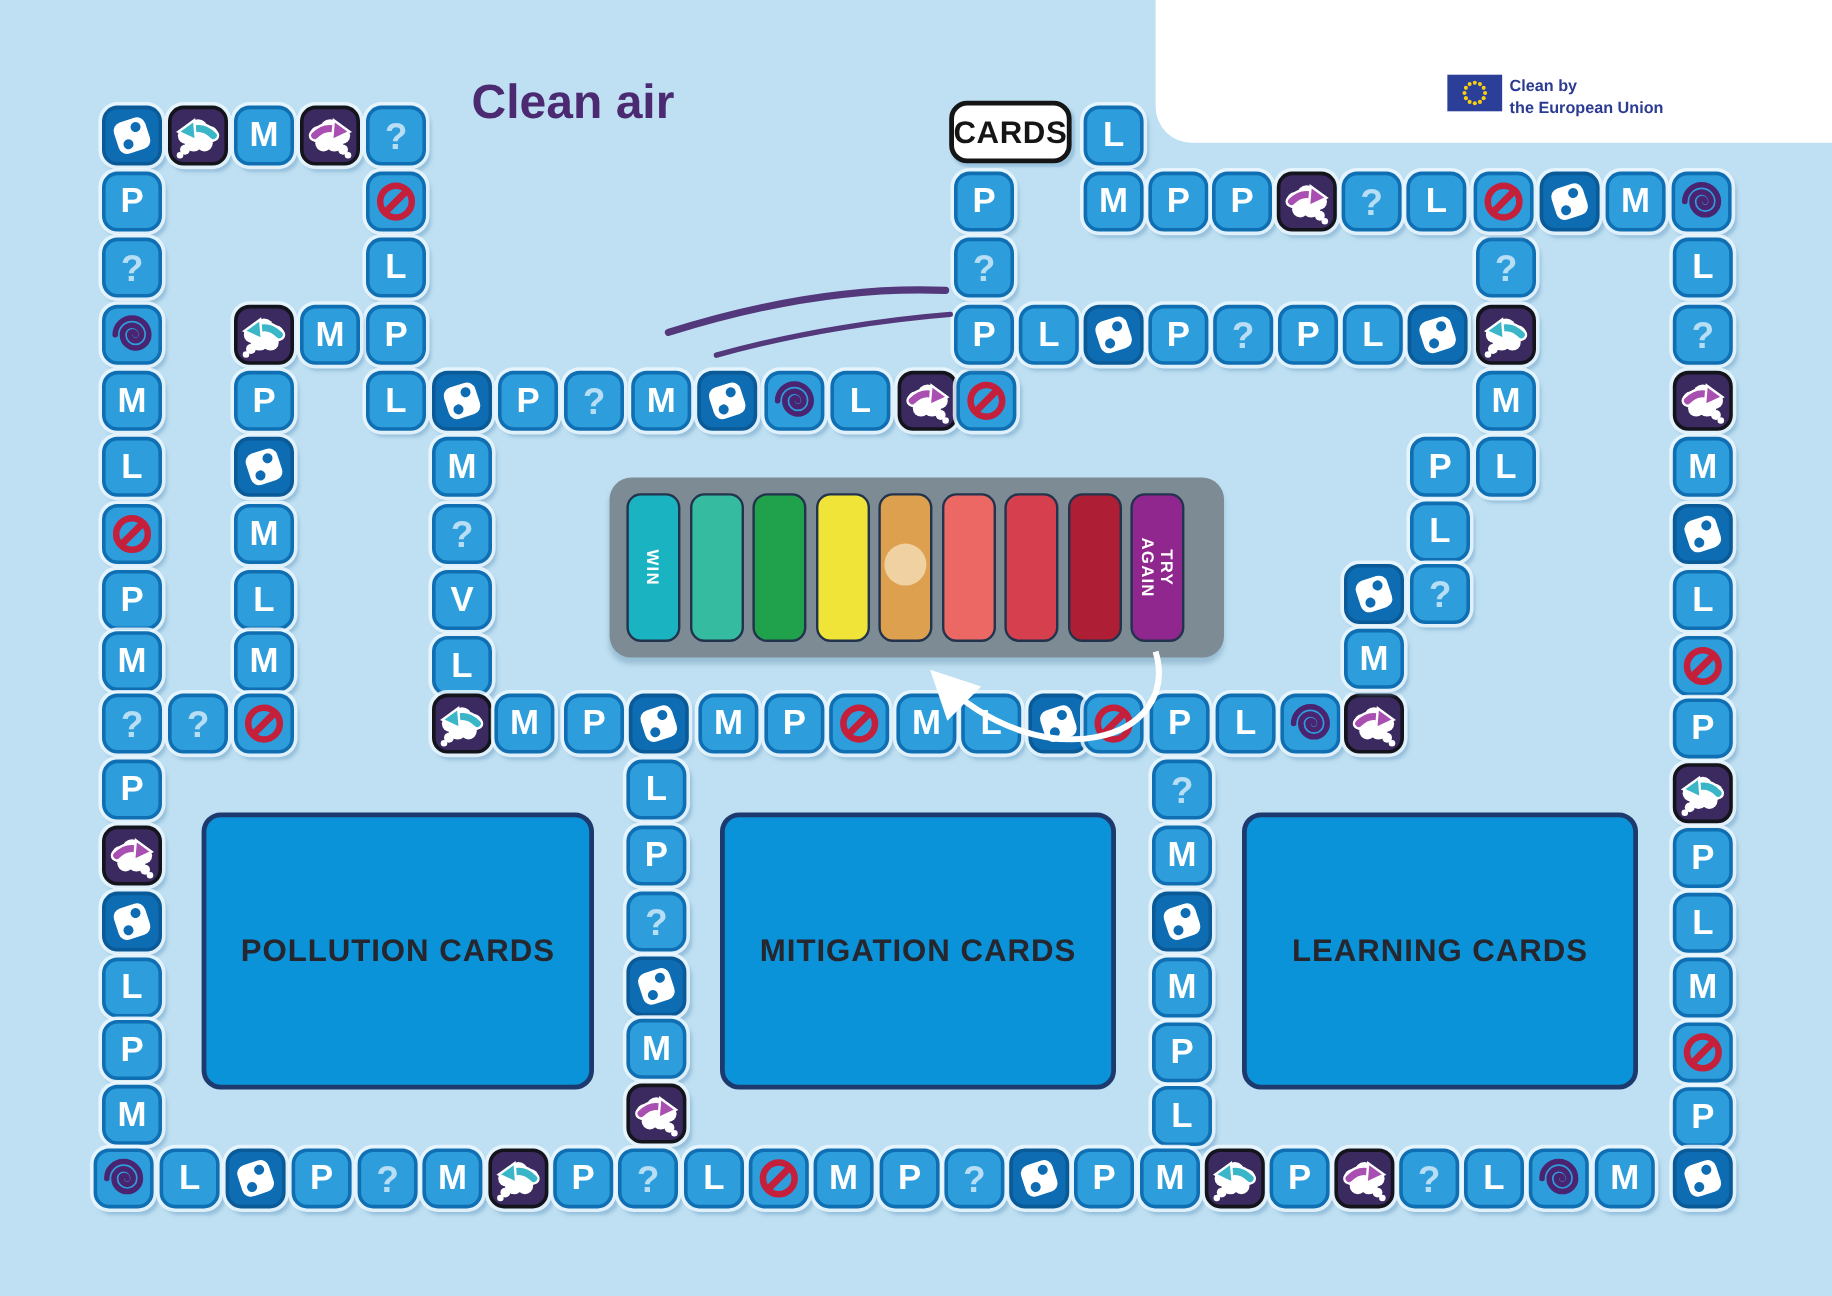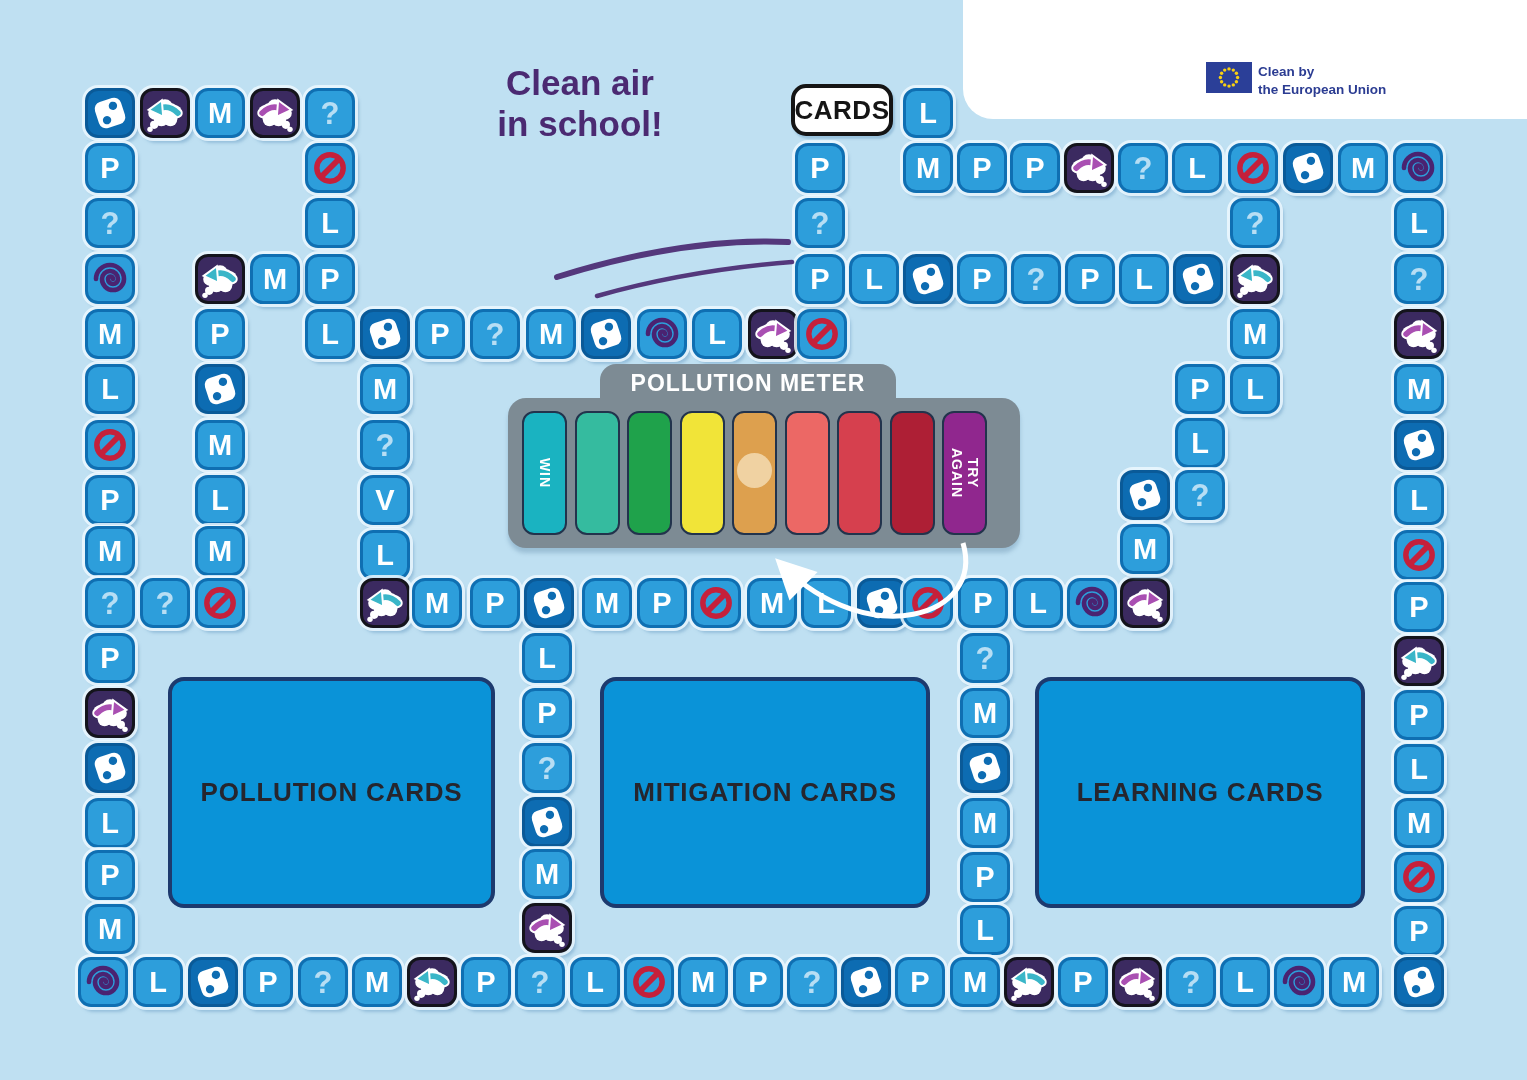--- a/index.html
+++ b/index.html
@@ -18,22 +18,22 @@
   .tile.question{color:#b7def4;font-size:31px;}
 
   
   .start{position:absolute;left:791px;top:84px;width:102px;height:52px;box-sizing:border-box;
          background:#fff;border:4px solid #151515;border-radius:15px;
          display:flex;align-items:center;justify-content:center;
          font-size:26px;font-weight:800;color:#151515;letter-spacing:.5px;
          box-shadow:2px 3px 2px rgba(109,160,198,.45);}
 
   
-  .title{position:absolute;left:393px;top:62px;width:374px;text-align:center;
-         color:#4b2a72;font-weight:800;font-size:35px;line-height:1.18;}
+  .title{position:absolute;left:393px;top:62px;width:374px;
+         color:#4b2a72;font-weight:800;font-size:40px;line-height:1.18;}
 
   
   .meter-tab{position:absolute;left:600px;top:364px;width:296px;height:52px;background:#7d8b94;
              border-radius:16px 16px 0 0;display:flex;align-items:flex-start;justify-content:center;
              color:#fff;font-weight:800;font-size:23px;letter-spacing:1px;padding-top:6px;box-sizing:border-box;}
   .meter-body{position:absolute;left:508px;top:398px;width:512px;height:150px;background:#7d8b94;
               border-radius:18px;box-shadow:0 5px 4px rgba(100,140,170,.4);}
   .seg{position:absolute;top:13px;width:45px;height:124px;border:2.5px solid #22334c;border-radius:12px;
        box-sizing:border-box;}
   .seg-label{position:absolute;left:-30px;right:-30px;top:0;bottom:0;display:flex;align-items:center;justify-content:center;
@@ -638,30 +638,26 @@
             <rect x="7" y="7" width="30" height="30" rx="8" fill="#ffffff"></rect>
             <circle cx="27.5" cy="15.5" r="4.6" fill="#0d6cb2"></circle>
             <circle cx="16.5" cy="28.5" r="4.6" fill="#0d6cb2"></circle>
           </g>
         </svg>
       </div>
     </div>
 
   <div class="title">
     <div>Clean air</div>
-    <div>in school!</div>
   </div>
 
   <div class="start">
     <span>CARDS</span>
   </div>
 
-  <div class="meter-tab">
-    <span>POLLUTION METER</span>
-  </div>
   <div class="meter-body" id="meter-body">
       <div class="seg" style="left: 14px; background: rgb(26, 179, 193);">
         <div class="seg-label">WIN</div>
       </div>
       <div class="seg" style="left: 66.55px; background: rgb(53, 187, 159);"></div>
       <div class="seg" style="left: 119.1px; background: rgb(31, 162, 75);"></div>
       <div class="seg" style="left: 171.65px; background: rgb(241, 228, 56);"></div>
       <div class="seg" style="left: 224.2px; background: rgb(221, 160, 78);">
         <div class="marker" style="background: rgb(240, 210, 162);"></div>
       </div>

